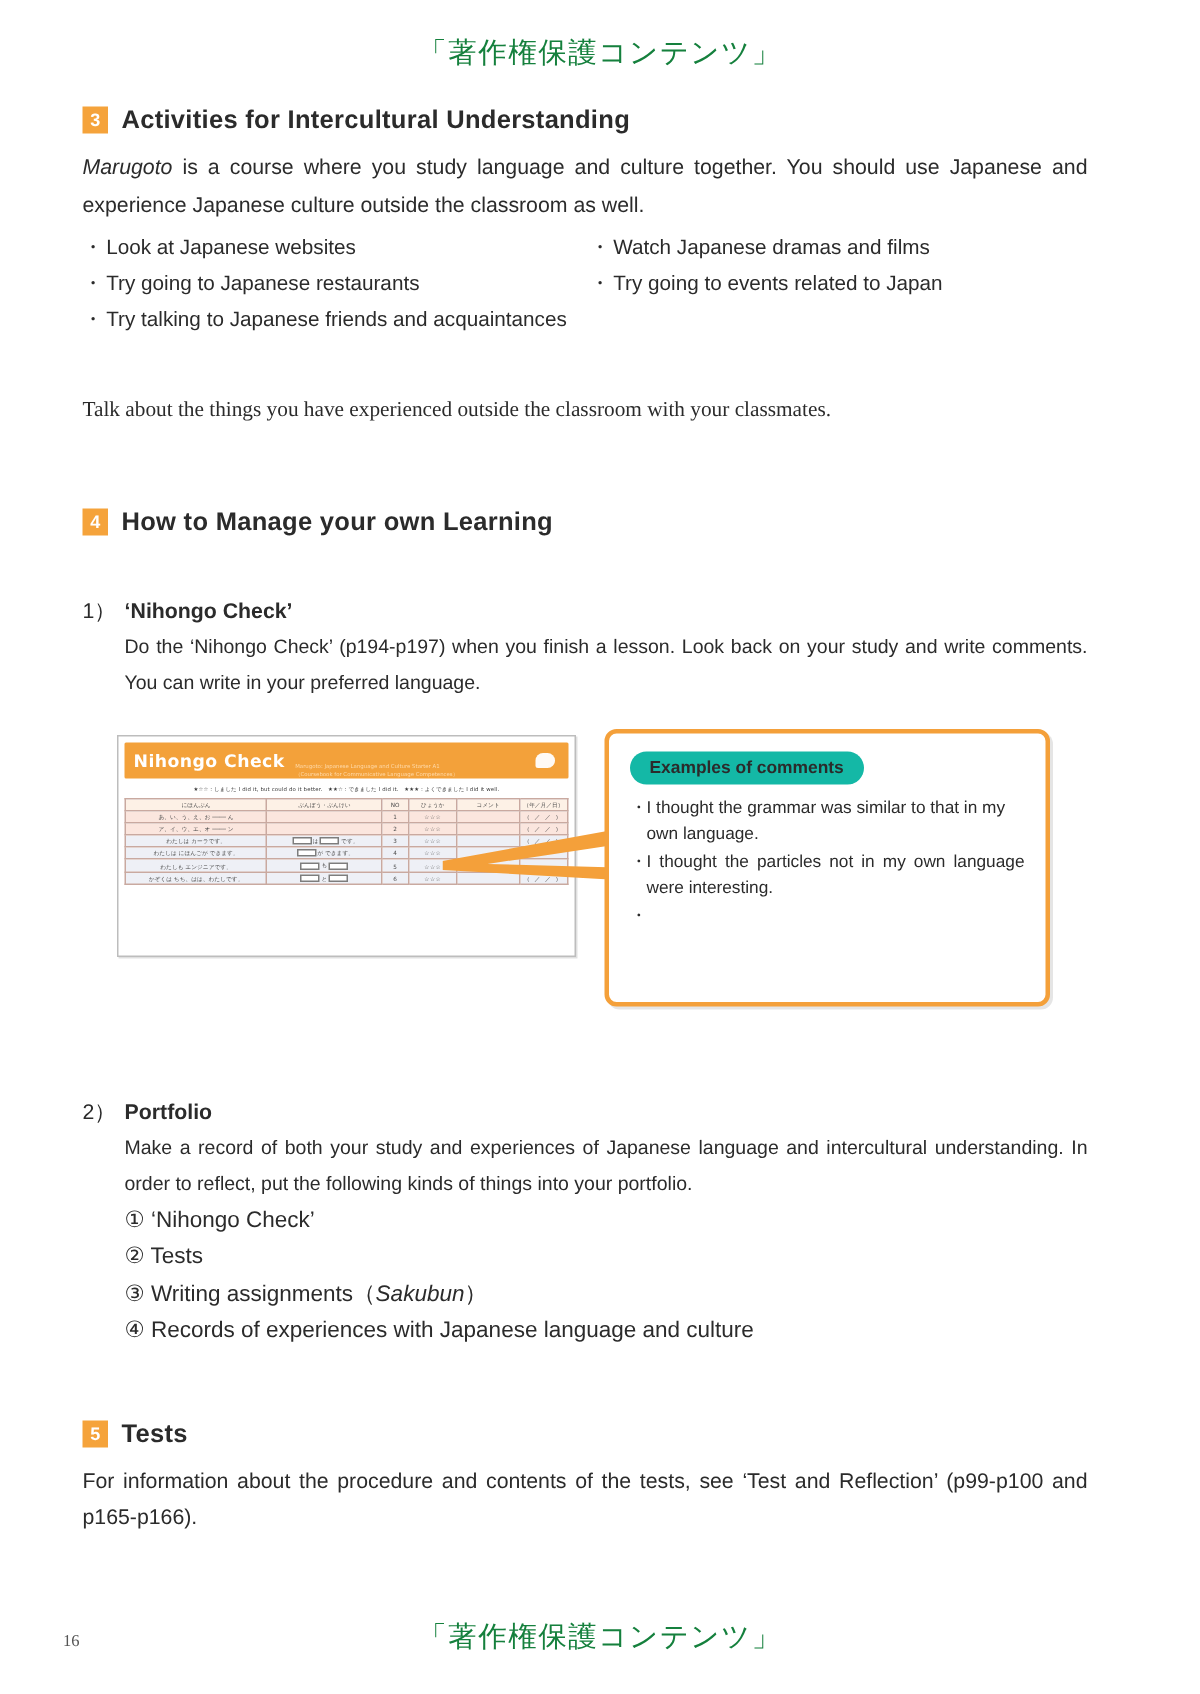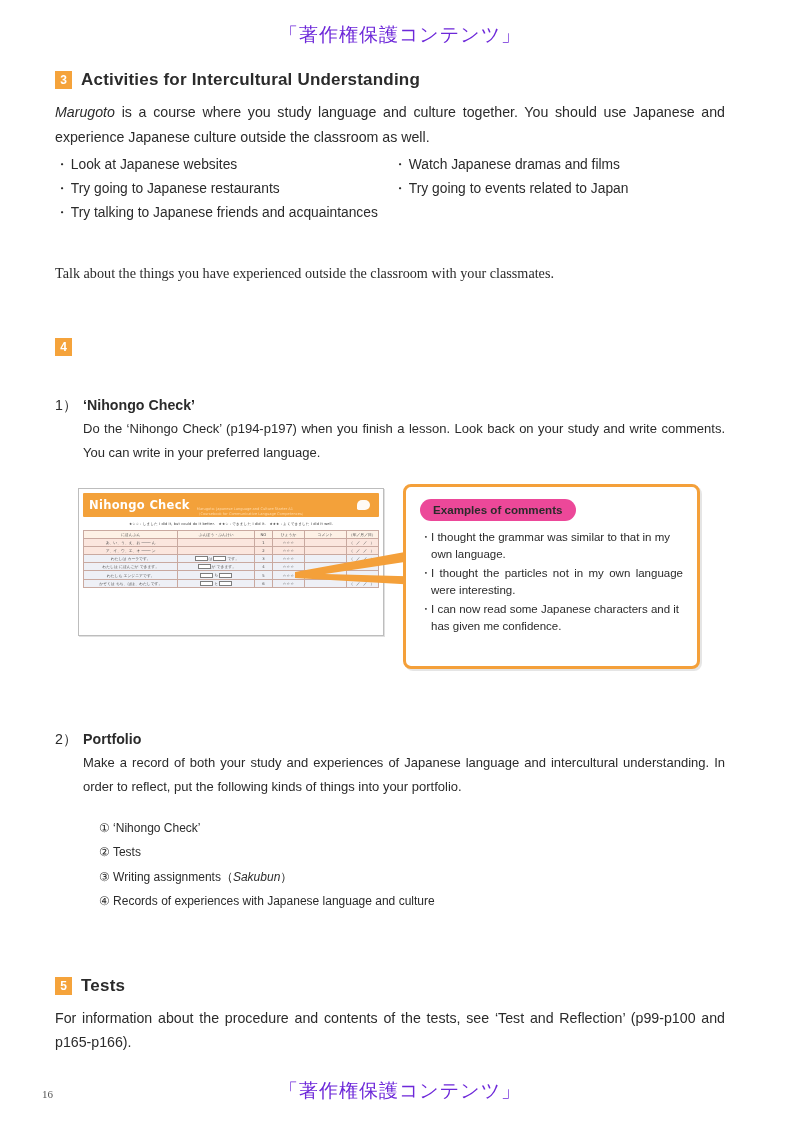--- a/index.html
+++ b/index.html
@@ -10,21 +10,21 @@
     font-family: "Liberation Sans", sans-serif;
     color: #2b2b2b;
     position: relative;
     overflow: hidden;
   }
   .page { position: relative; width: 800px; height: 1129px; }
 
   
   .wm {
     text-align: center;
-    color: #6d28d9;
+    color: #15803d;
     font-family: "DejaVu Sans", sans-serif;
     font-size: 19px;
     letter-spacing: 1px;
   }
   .wm-top { position: absolute; left: 0; right: 0; top: 22px; }
   .wm-bottom { position: absolute; left: 0; right: 0; top: 1078px; }
   .page-number {
     position: absolute; left: 42px; top: 1088px;
     font-size: 11px; color: #555;
     font-family: "Liberation Serif", serif;
@@ -71,21 +71,21 @@
   .gap-16 { height: 16px; }
   .gap-46 { height: 46px; }
   .gap-52 { height: 52px; }
 
   
   .sub { margin-top: 14px; }
   .sub-head { font-size: 14.2px; font-weight: bold; margin-bottom: 2px; margin-top: 40px; }
   .sub-head .num { font-weight: normal; margin-right: 6px; }
   .sub-body { margin-left: 28px; }
   .sub-body p { font-size: 13px; line-height: 24.5px; margin: 0; text-align: justify; }
-  .circled-list { margin: 16px; font-size: 12px; line-height: 24.5px; }
+  .circled-list { margin: 0; font-size: 15px; line-height: 24.5px; }
   .circled-list div { white-space: nowrap; }
 
   
   .figure { position: relative; height: 190px; margin-top: 18px; }
 
   
   .sheet {
     position: absolute; left: 23px; top: 4px;
     width: 306px; height: 148px;
     background: #ffffff;
@@ -147,21 +147,21 @@
     position: absolute; left: 348px; top: 0px;
     width: 297px; height: 185px;
     background: #ffffff;
     border: 3px solid #F4A03A;
     border-radius: 8px;
     box-shadow: 2px 2px 0 rgba(0,0,0,.10);
     padding: 12px 14px 10px 14px;
   }
   .callout-title {
     display: inline-block;
-    background: #ec4899;
+    background: #14b8a6;
     color: #2b2b2b;
     font-size: 11.6px; font-weight: bold;
     padding: 4px 13px 5px 13px;
     border-radius: 11px;
     margin-bottom: 8px;
   }
   .callout ul { list-style: none; margin: 0; padding: 0; }
   .callout li {
     font-size: 11.5px; line-height: 17.5px;
     color: #2b2b2b;
@@ -200,20 +200,21 @@
     </div>
 
     <div class="gap-24"></div>
 
     <p class="body nojust">Talk about the things you have experienced outside the classroom with your classmates.</p>
 
     <div class="gap-52"></div>
 
     <div class="sec-head">
       <span class="sec-badge">4</span>
+      <span class="sec-title">How to Manage your own Learning</span>
     </div>
 
     <div class="sub">
       <div class="sub-head">
         <span class="num">1）</span><span>‘Nihongo Check’</span>
       </div>
       <div class="sub-body">
         <p>Do the ‘Nihongo Check’ (p194-p197) when you finish a lesson. Look back on your study and write comments. You can write in your preferred language.</p>
       </div>
     </div>
@@ -309,21 +310,21 @@
       </svg>
 
       <div class="callout">
         <div class="callout-title">Examples of comments</div>
         <ul>
           <li><span class="bd">・</span><span>I thought the grammar was similar to that in my own language.</span></li>
           <li>
               <span class="bd">・</span>
               <span class="just">I thought the particles not in my own language were interesting.</span>
             </li>
-          <li><span class="bd">・</span><span>I can now read some Japanese characters and it has given me confidence.</span></li>
+          <li><span class="bd">・</span></li>
         </ul>
       </div>
     </div>
 
     <div class="gap-16"></div>
 
     <div class="sub">
       <div class="sub-head">
         <span class="num">2）</span><span>Portfolio</span>
       </div>

